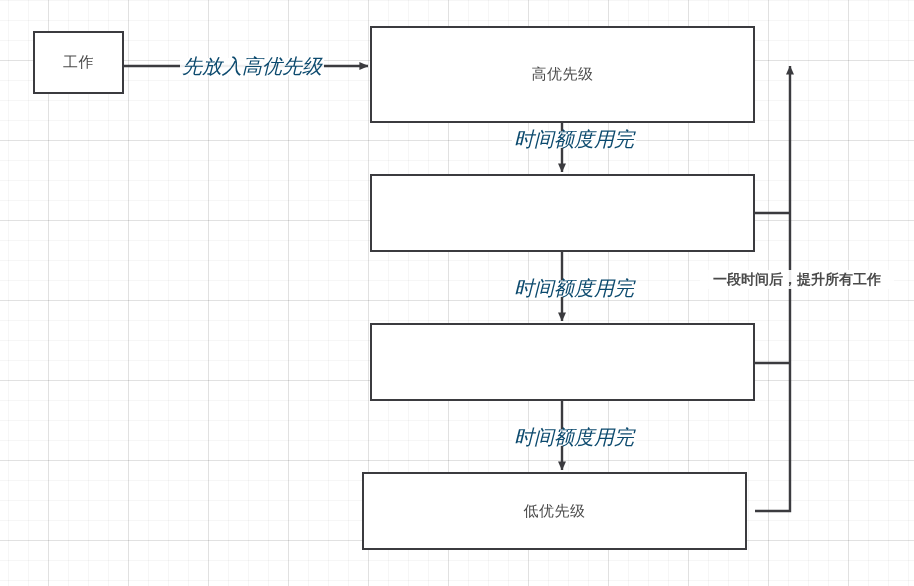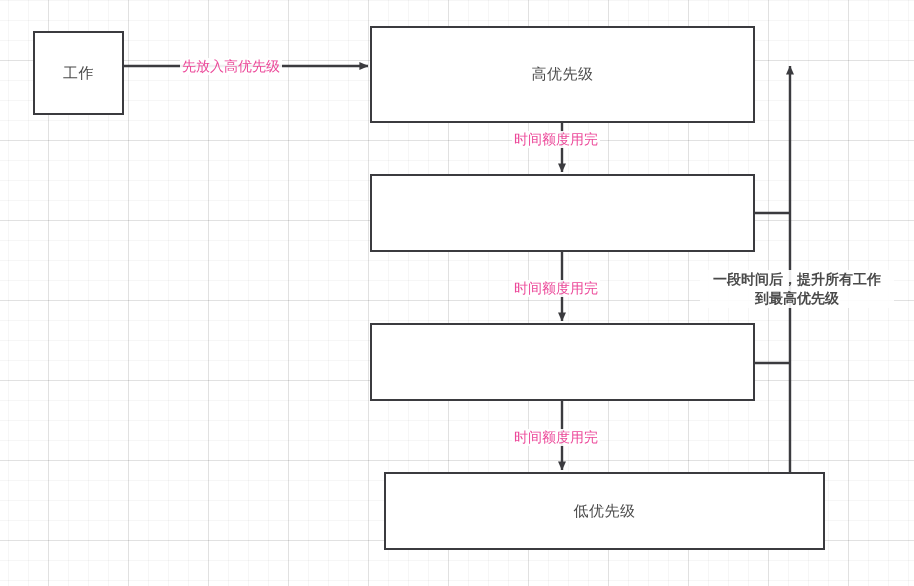--- a/index.html
+++ b/index.html
@@ -48,26 +48,27 @@
     justify-content: center;
   }
   .node-label {
     font-size: 15px;
     color: #4a4a4a;
     letter-spacing: 0.5px;
     white-space: nowrap;
   }
   .edge-label {
     position: absolute;
-    font-size: 14px;
-    color: #ec4899;
+    font-size: 20px;
+    color: #0c4a6e;
     white-space: nowrap;
     background: rgba(255,255,255,0.92);
     padding: 0 2px;
     line-height: 17px;
+    font-style: italic;
   }
   .annotation {
     position: absolute;
     font-size: 14px;
     color: #4a4a4a;
     line-height: 19px;
     text-align: center;
     white-space: nowrap;
     background: rgba(255,255,255,0.9);
   }
@@ -98,47 +99,46 @@
 
     <line x1="562" y1="252" x2="562" y2="321" stroke="#3b3b3f" stroke-width="2.4" marker-end="url(#arrowhead)"></line>
 
     <line x1="562" y1="401" x2="562" y2="470" stroke="#3b3b3f" stroke-width="2.4" marker-end="url(#arrowhead)"></line>
 
     <path d="M755,511 L790,511 L790,66" fill="none" stroke="#3b3b3f" stroke-width="2.4" marker-end="url(#arrowhead)"></path>
     <line x1="755" y1="213" x2="790" y2="213" stroke="#3b3b3f" stroke-width="2.4"></line>
     <line x1="755" y1="363" x2="790" y2="363" stroke="#3b3b3f" stroke-width="2.4"></line>
   </svg>
 
-  <div class="node" style="left:33px; top:31px; width:91px; height:84px;">
+  <div class="node" style="left:33px; top:31px; width:91px; height:63px;">
     <span class="node-label">工作</span>
   </div>
 
   <div class="node" style="left:370px; top:26px; width:385px; height:97px;">
     <span class="node-label">高优先级</span>
   </div>
 
   <div class="node" style="left:370px; top:174px; width:385px; height:78px;">
     <span class="node-label"></span>
   </div>
 
   <div class="node" style="left:370px; top:323px; width:385px; height:78px;">
     <span class="node-label"></span>
   </div>
 
-  <div class="node" style="left:384px; top:472px; width:441px; height:78px;">
+  <div class="node" style="left:362px; top:472px; width:385px; height:78px;">
     <span class="node-label">低优先级</span>
   </div>
 
   <span class="edge-label" style="left:180px; top:58px;">先放入高优先级</span>
 
   <span class="edge-label" style="left:512px; top:131px;">时间额度用完</span>
 
   <span class="edge-label" style="left:512px; top:280px;">时间额度用完</span>
 
   <span class="edge-label" style="left:512px; top:429px;">时间额度用完</span>
 
   <div class="annotation" style="left:700px; top:270px; width:194px;font-weight:bold;">
     <span class="ann-line">一段时间后，提升所有工作</span>
-    <span class="ann-line">到最高优先级</span>
   </div>
 
 
 </div>
 
 </body></html>

